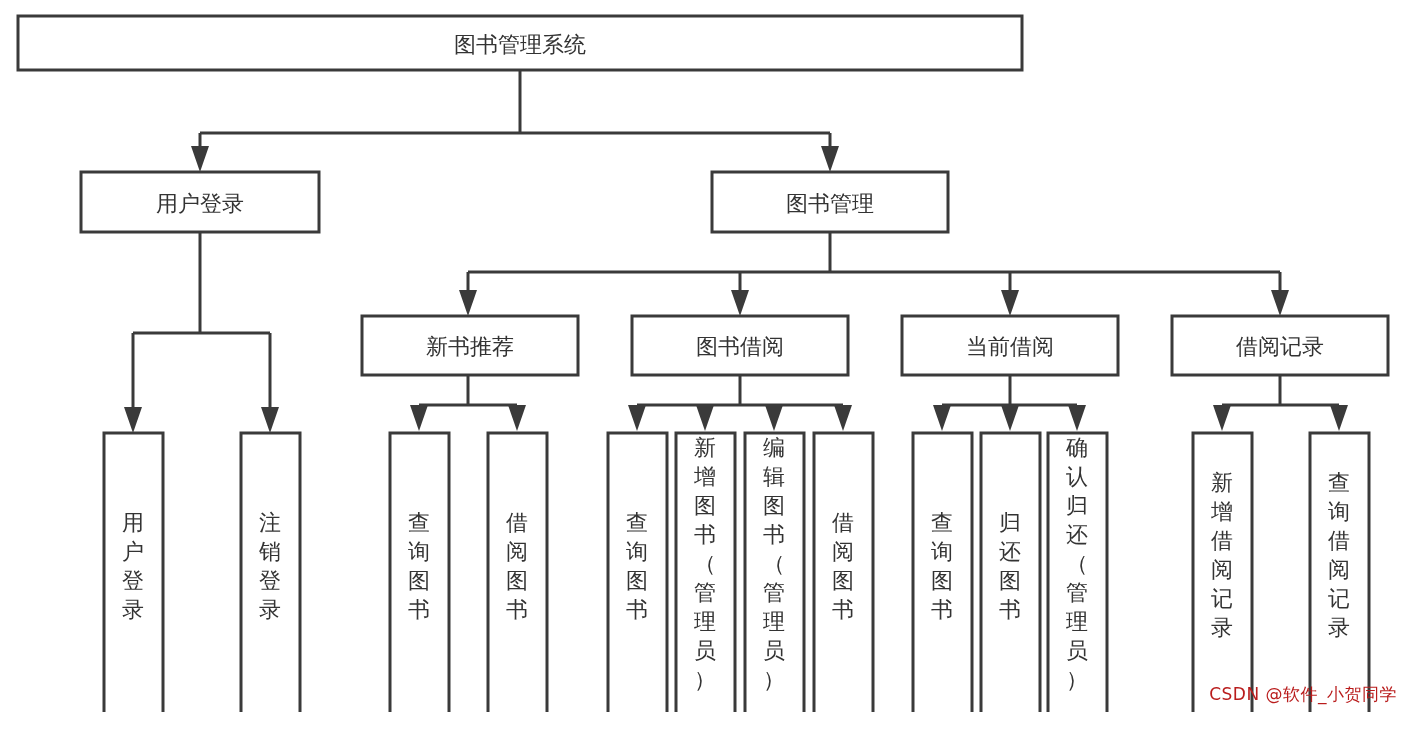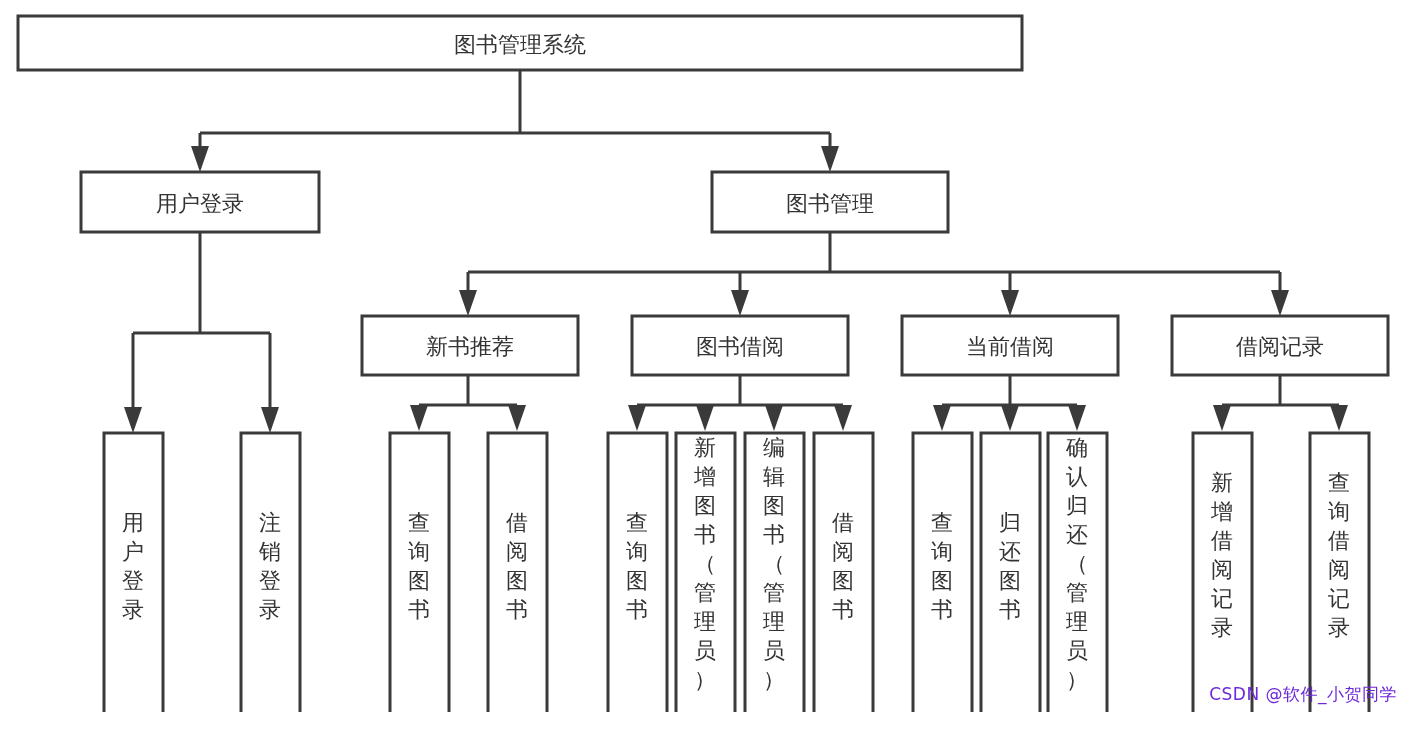--- a/index.html
+++ b/index.html
@@ -51,21 +51,21 @@
   .node-label-v {
     fill: #333333;
     font-family: "DejaVu Sans", "Liberation Sans", sans-serif;
     font-size: 22px;
     text-anchor: middle;
   }
   .watermark {
     position: absolute;
     right: 8px;
     bottom: 6px;
-    color: #6d28d9;
+    color: #b91c1c;
     font-size: 17px;
     font-family: "DejaVu Sans", "Liberation Sans", sans-serif;
     white-space: nowrap;
     letter-spacing: 0.5px;
     pointer-events: none;
   }
 </style>
 </head>
 <body>
 

